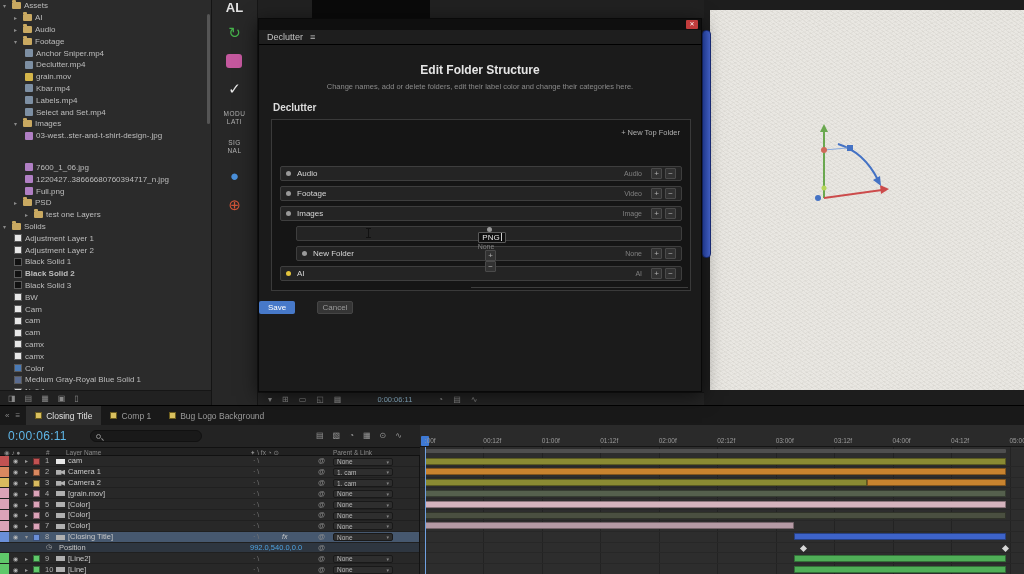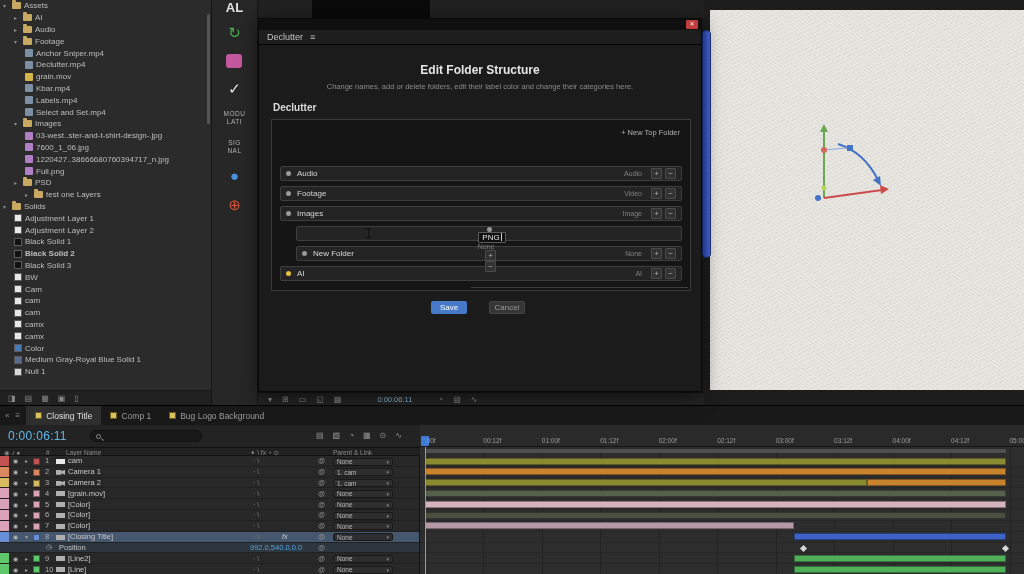--- a/index.html
+++ b/index.html
@@ -58,21 +58,21 @@
   .dlg-dot { width:5px; height:5px; border-radius:50%; flex:0 0 auto; }
   .dlg-name { margin-left:6px; color:#d6d6d6; }
   .dlg-nameinput { margin-left:6px; color:#e4e4e4; background:#101010; border:1px solid #5a5a5a; border-radius:1px; height:11px; line-height:10px; padding:0 3px; }
   .caret { display:inline-block; width:1px; height:8px; background:#d0d0d0; margin-left:1px; vertical-align:-1px; }
   .dlg-flex { flex:1; }
   .dlg-cat { color:#808080; font-size:7px; margin-right:6px; }
   .dlg-btn { width:11px; height:11px; background:#323232; border:1px solid #4a4a4a; border-radius:1px; color:#b0b0b0; font-size:8px; line-height:9px; text-align:center; margin-left:3px; }
   .ibeam { position:absolute; left:109px; top:209px; width:1px; height:10px; background:#111; }
   .ibeam::before,.ibeam::after { content:""; position:absolute; left:-2px; width:5px; height:1px; background:#111; }
   .ibeam::before { top:0; } .ibeam::after { bottom:0; }
-  .dlg-actions { position:absolute; left:0; right:4px; top:282px; display:flex; justify-content:center; gap:22px; }
+  .dlg-actions { position:absolute; left:0; right:4px; top:282px; display:flex; justify-content:flex-start; gap:22px; }
   .dlg-save { width:36px; height:13px; background:#4779c9; color:#fff; font-size:8px; border-radius:2px; display:flex; align-items:center; justify-content:center; }
   .dlg-cancel { width:36px; height:13px; background:#353535; border:1px solid #454545; color:#9a9a9a; font-size:8px; border-radius:2px; display:flex; align-items:center; justify-content:center; }
   .dlg-scrollhint { position:absolute; left:48%; right:3%; top:268px; height:1px; background:#3e3e3e; }
 
   
   #timeline { position:absolute; left:0; top:405px; width:1024px; height:169px; background:#262626; border-top:1px solid #000; }
   #tl-tabs { position:absolute; left:0; top:0; right:0; height:19px; background:#191919; display:flex; align-items:center; padding-left:5px; font-size:8.5px; }
   .tl-chrome-icon { color:#8a8a8a; margin-right:6px; font-size:8px; }
   .tl-tab { height:19px; display:flex; align-items:center; gap:4px; padding:0 9px; color:#9a9a9a; }
   .tl-tab.active { background:#2e2e2e; color:#e0e0e0; }
@@ -172,21 +172,21 @@
         </div>
         <div class="pp-row" style="padding-left: 14px;">
           <span class="twisty">▾</span>
           <span class="folder-icon"></span>
           <span class="pp-label">Images</span>
         </div>
         <div class="pp-row" style="padding-left: 25px;">
           <span class="file-icon" style="background: rgb(176, 127, 196);"></span>
           <span class="pp-label">03-west..ster-and-t-shirt-design-.jpg</span>
         </div>
-        <div class="pp-row" style="padding-left: 25px;">
+        <div class="pp-row" style="padding-left: 25px; margin-top: 20px;">
           <span class="file-icon" style="background: rgb(176, 127, 196);"></span>
           <span class="pp-label">7600_1_06.jpg</span>
         </div>
         <div class="pp-row" style="padding-left: 25px;">
           <span class="file-icon" style="background: rgb(176, 127, 196);"></span>
           <span class="pp-label">1220427..38666680760394717_n.jpg</span>
         </div>
         <div class="pp-row" style="padding-left: 25px;">
           <span class="file-icon" style="background: rgb(176, 127, 196);"></span>
           <span class="pp-label">Full.png</span>

